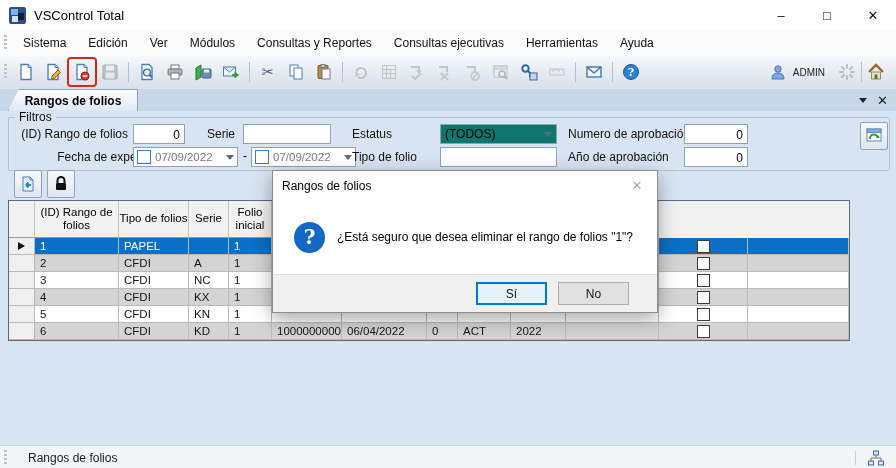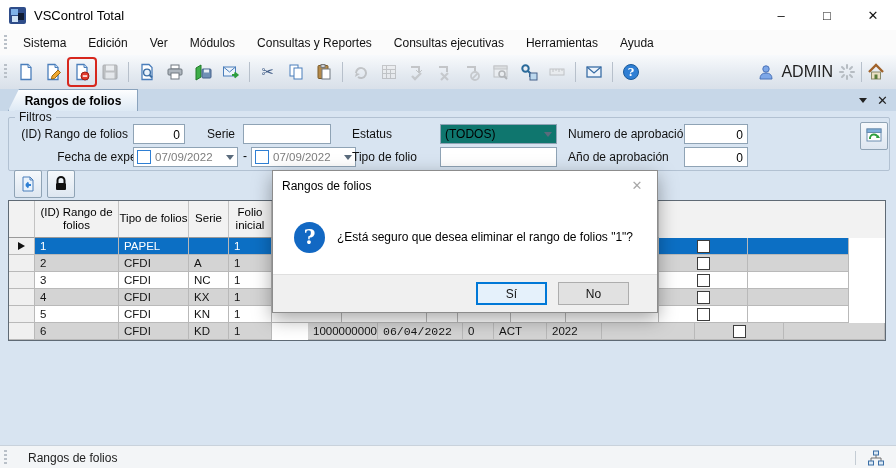--- a/index.html
+++ b/index.html
@@ -25,21 +25,21 @@
   .menu-item{padding:3px 11px;color:#111;}
   
   .toolbar{position:absolute;left:0;top:55px;width:896px;height:34px;
     background:linear-gradient(#f8fafc,#e3e9f0 60%,#d9e0e9);border-bottom:1px solid #c2cbd6;
     display:flex;align-items:center;}
   .tb-btn{width:24px;height:24px;margin:0 1px;display:flex;align-items:center;justify-content:center;border:1px solid transparent;border-radius:2px;position:relative;}
   .tb-btn.hl{box-shadow:0 0 0 2px #d7271d;}
   .tb-btn.disabled{opacity:.45;filter:grayscale(1);}
   .tb-sep{width:1px;height:20px;background:#b7c0cb;margin:0 4px;}
   .tb-right{margin-left:auto;display:flex;align-items:center;margin-right:10px;}
-  .admin-label{font-size:16px;color:#222;margin:0 4px 0 5px;text-align:right;}
+  .admin-label{font-size:10px;color:#222;margin:0 12px 0 5px;text-align:right;}
   
   .tabstrip{position:absolute;left:0;top:89px;width:896px;height:22px;background:#c7d7e8;border-bottom:1px solid #9fb4ca;}
   .tab{position:absolute;left:8px;bottom:0;height:21px;width:128px;
     background:linear-gradient(#fdfeff,#dde9f4);border:1px solid #8fa;border:1px solid #8aa3bd;border-bottom:none;
     clip-path:polygon(11px 0,100% 0,100% 100%,0 100%);
     display:flex;align-items:center;justify-content:center;font-weight:bold;color:#000;}
   .tabstrip-icons{position:absolute;right:8px;top:0;height:22px;display:flex;align-items:center;gap:10px;color:#222;}
   .caret-down{width:0;height:0;border-left:4px solid transparent;border-right:4px solid transparent;border-top:5px solid #222;}
   
   .content{position:absolute;left:0;top:111px;width:896px;height:334px;background:#d8e4f1;border-right:1px solid #b3c3d4;}
@@ -505,22 +505,22 @@
             <span class="gcheck"></span>
           </div>
           <div class="g-cell" style="width: 101px;"></div>
         </div>
         <div class="g-row stripe">
           <div class="g-cell selcol" style="width: 26px;"></div>
           <div class="g-cell" style="width: 84px;">6</div>
           <div class="g-cell" style="width: 70px;">CFDI</div>
           <div class="g-cell" style="width: 40px;">KD</div>
           <div class="g-cell" style="width: 43px;">1</div>
-          <div class="g-cell" style="width: 70px; margin-left: 36px;">1000000000</div>
-          <div class="g-cell" style="width: 85px; font-family: Liberation Mono, monospace;">06/04/2022</div>
+          <div class="g-cell" style="width: 70px;">1000000000</div>
+          <div class="g-cell" style="width: 85px;">06/04/2022</div>
           <div class="g-cell" style="width: 31px;">0</div>
           <div class="g-cell" style="width: 53px;">ACT</div>
           <div class="g-cell" style="width: 55px;">2022</div>
           <div class="g-cell" style="width: 93px;"></div>
           <div class="g-cell ckcol" style="width: 89px;">
             <span class="gcheck"></span>
           </div>
           <div class="g-cell" style="width: 101px;"></div>
         </div>
       </div>

